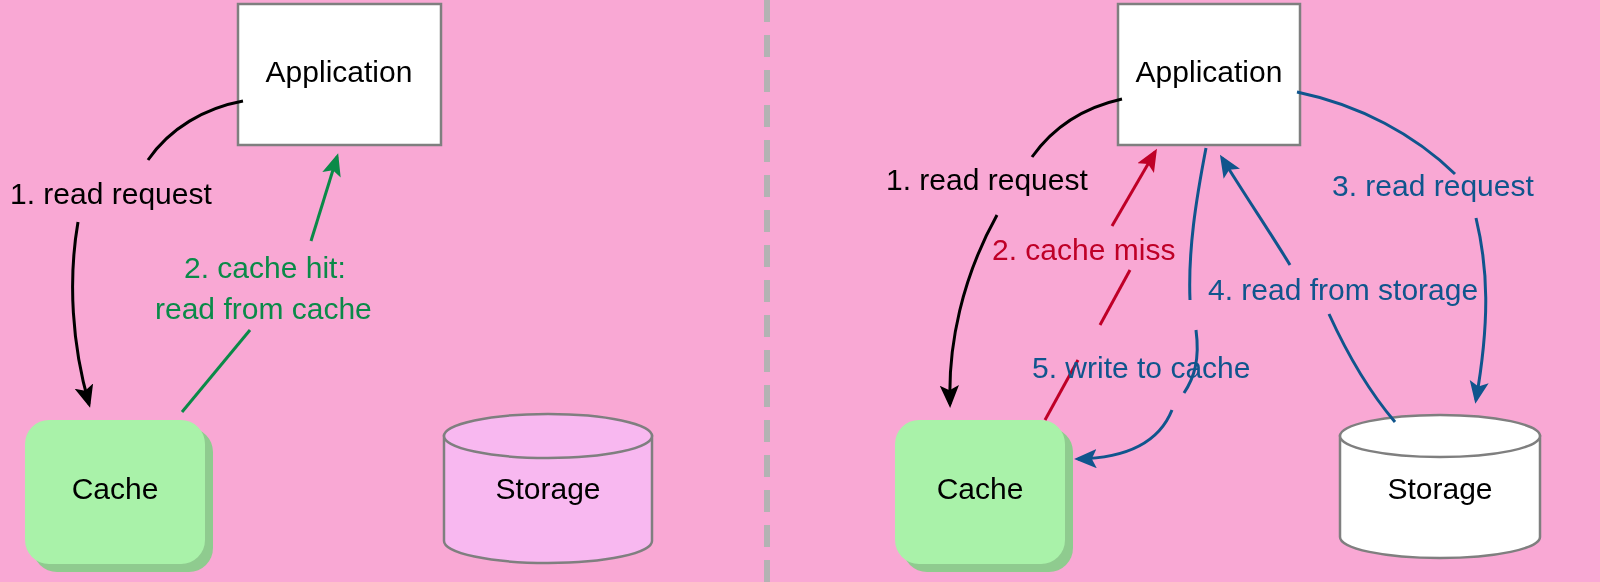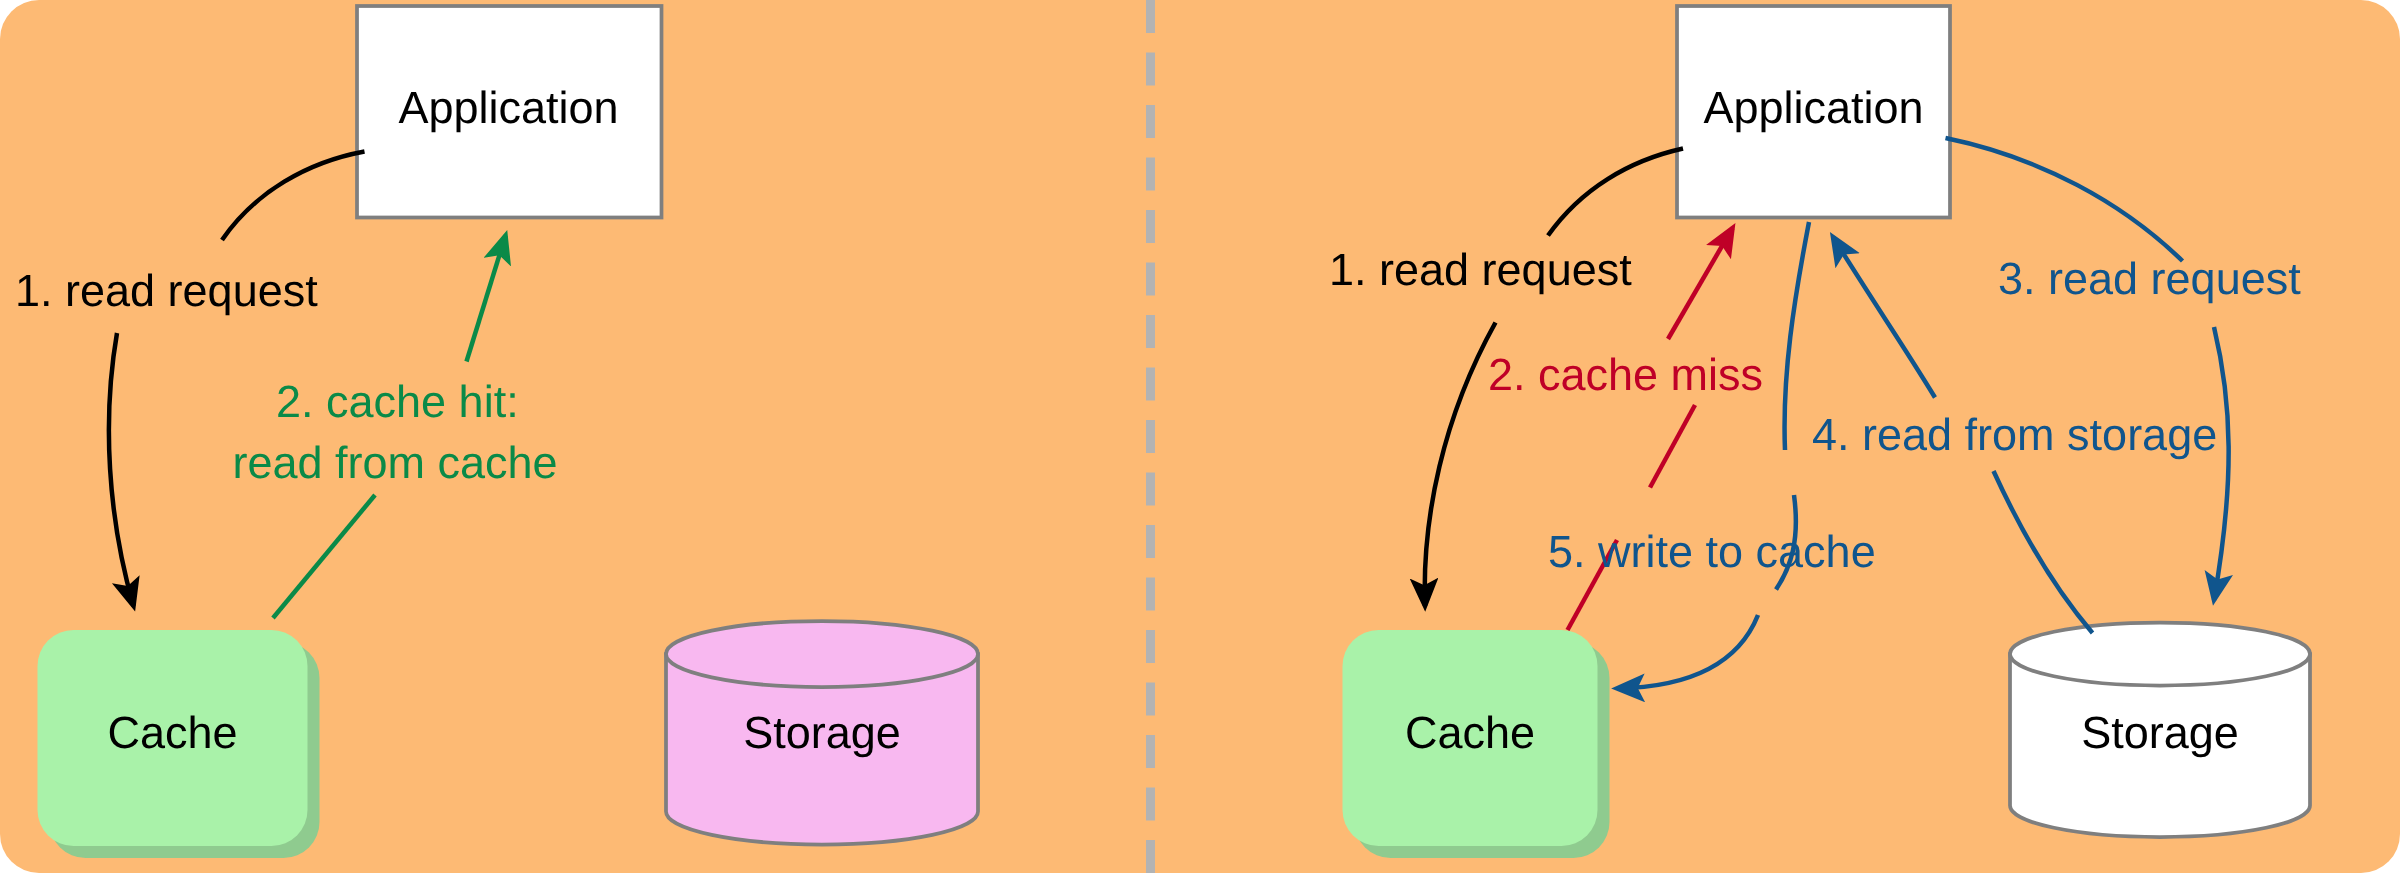--- a/index.html
+++ b/index.html
@@ -7,23 +7,22 @@
     padding: 0;
     background: #ffffff;
   }
   body {
     font-family: "Liberation Sans", sans-serif;
   }
   #canvas {
     position: relative;
     width: 1600px;
     height: 582px;
-    background: #fdba74;
+    background: #f9a8d4;
     overflow: hidden;
-    border-radius: 26px;
   }
   svg.diagram {
     position: absolute;
     top: 0;
     left: 0;
     width: 1600px;
     height: 582px;
   }
   .node-label {
     font-family: "Liberation Sans", sans-serif;

